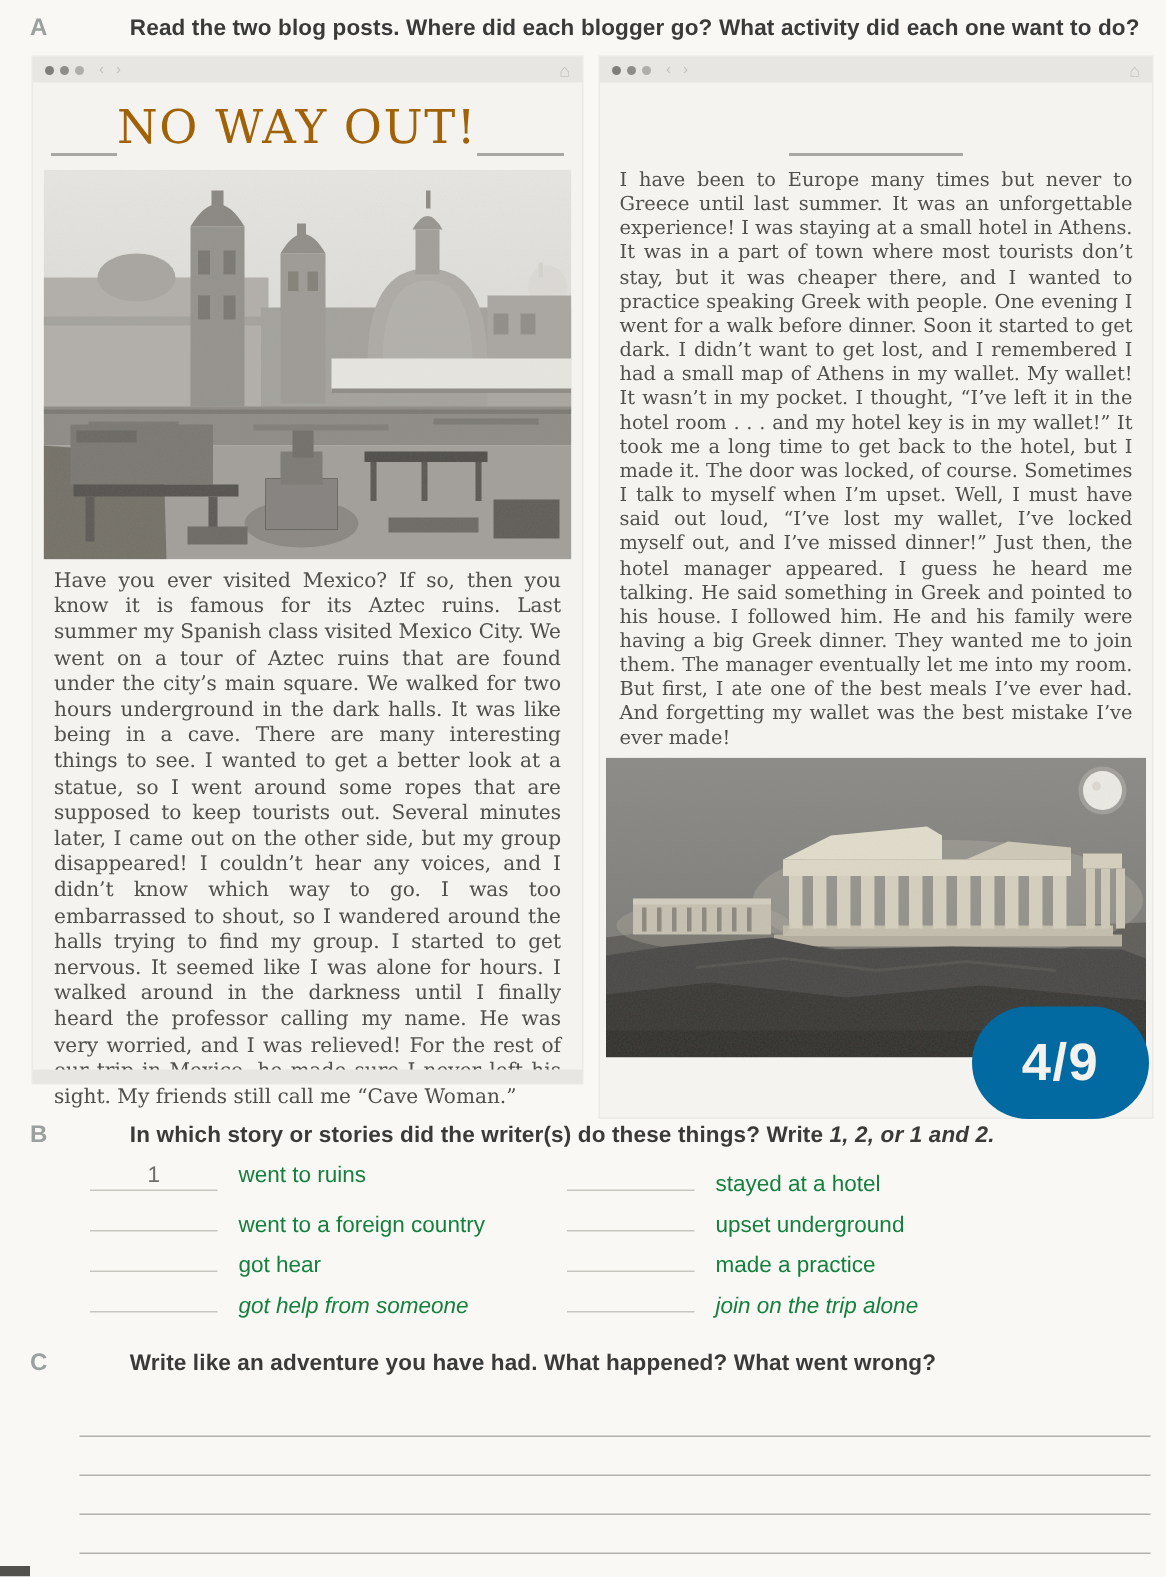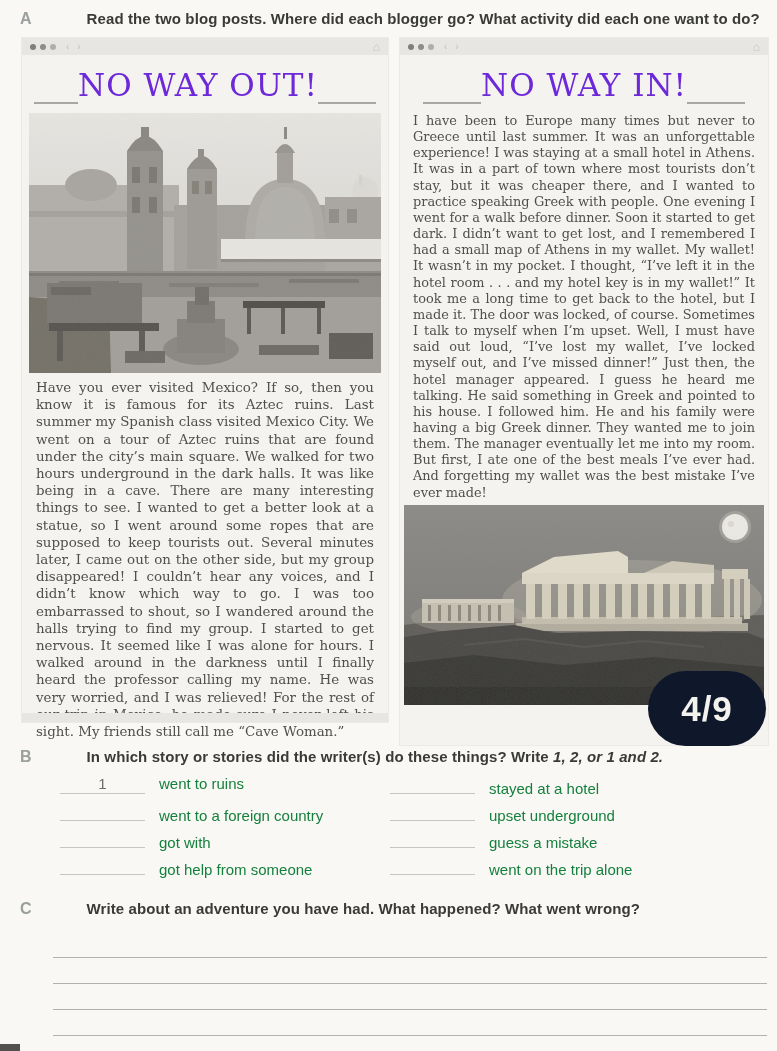--- a/index.html
+++ b/index.html
@@ -34,21 +34,21 @@
   .chrome .dots i:nth-child(1){ background:#807e7a; }
   .chrome .dots i:nth-child(2){ background:#8f8d89; }
   .chrome .dots i:nth-child(3){ background:#b0aeaa; }
   .chrome .nav { letter-spacing:4px; color:#c3c1bc; font-size:10px; }
   .chrome .spacer { flex:1; }
   .chrome .home { color:#c6c4bf; font-size:12px; }
 
   .post-title {
     display:flex; align-items:center; justify-content:center;
     font-family:"DejaVu Serif", serif; font-weight:normal;
-    color:#6d28d9; font-size:31px; letter-spacing:1px;
+    color:#a16207; font-size:31px; letter-spacing:1px;
     height:52px; margin-top:4px; white-space:nowrap;
   }
   .post-title .rule { flex:0 0 auto; border-bottom:2px solid #a9a7a3; align-self:flex-end; margin-bottom:7px; }
   .post-title .rule.w1 { width:44px; } .post-title .rule.w2 { width:58px; }
 
   .photo { overflow:hidden; }
   .photo svg { display:block; }
   .photo.mexico { margin:2px 7px 6px 7px; }
   .photo.athens { margin:4px 4px 4px 4px; }
 
@@ -59,35 +59,35 @@
   }
   .post.left  .body-serif { margin:4px 14px 0 14px; font-size:13.4px; line-height:17.2px; }
   .post.right .body-serif { margin:2px 13px 0 13px; font-size:12.9px; line-height:16.15px; }
 
   .chrome.bottom { position:absolute; bottom:0; left:0; right:0; height:9px; padding:0; }
   .post { position:relative; }
 
   
   .badge {
     position:absolute; left:648px; top:671px; width:118px; height:75px;
-    background:#0f172a; border-radius:40px; z-index:6;
+    background:#0369a1; border-radius:40px; z-index:6;
     display:flex; align-items:center; justify-content:center;
     color:#f4f2ee; font-size:35px; font-weight:bold; letter-spacing:1px;text-align:center;
   }
 
   
   .b-grid { position:absolute; left:0; top:775px; width:777px; font-size:15px; color:#3c3c3a; }
   .b-row { position:absolute; height:22px; display:flex; align-items:baseline; }
   .b-row .blank {
     display:inline-block; width:85px; border-bottom:1.5px solid #c7c5c0;
     text-align:center; color:#6e6e6a; font-size:15px; height:19px;
   }
   .b-row .lbl { margin-left:14px; color:#15803d; }
-  .b-col-l { left:60px; } .b-col-r { left:390px; }
-  .b-r0 { top:0; } .b-r1 { top:27px; } .b-r2 { top:54px; } .b-r3 { top:81px; }
+  .b-col-l { left:60px; } .b-col-r { left:378px; }
+  .b-r0 { top:0; } .b-r1 { top:27px; } .b-r2 { top:54px; } .b-r3 { top:81px;font-style:italic; }
 
   
   .c-lines { position:absolute; left:53px; top:932px; width:714px; }
   .c-lines .wline { height:26px; border-bottom:1px solid #b3b1ad; }
 
   .corner-fragment {
     position:absolute; left:0; bottom:0; width:20px; height:7px; background:#53514d;
   }
 </style>
 </head>
@@ -215,21 +215,20 @@
             <i></i>
             <i></i>
           </span>
         <span class="nav">‹</span>
         <span class="nav">›</span>
         <span class="spacer"></span>
         <span class="home">⌂</span>
       </div>
       <h1 class="post-title">
         <span class="rule w2"></span>
-          <span>NO WAY IN!</span>
           <span class="rule w2"></span>
       </h1>
 
       <div class="body-serif">I have been to Europe many times but never to Greece until last summer. It was an unforgettable experience! I was staying at a small hotel in Athens. It was in a part of town where most tourists don’t stay, but it was cheaper there, and I wanted to practice speaking Greek with people. One evening I went for a walk before dinner. Soon it started to get dark. I didn’t want to get lost, and I remembered I had a small map of Athens in my wallet. My wallet! It wasn’t in my pocket. I thought, “I’ve left it in the hotel room . . . and my hotel key is in my wallet!” It took me a long time to get back to the hotel, but I made it. The door was locked, of course. Sometimes I talk to myself when I’m upset. Well, I must have said out loud, “I’ve lost my wallet, I’ve locked myself out, and I’ve missed dinner!” Just then, the hotel manager appeared. I guess he heard me talking. He said something in Greek and pointed to his house. I followed him. He and his family were having a big Greek dinner. They wanted me to join them. The manager eventually let me into my room. But first, I ate one of the best meals I’ve ever had. And forgetting my wallet was the best mistake I’ve ever made!</div>
 
       <div class="photo athens">
         <svg width="360" height="200" viewBox="0 0 360 200">
           <defs>
             <linearGradient id="sky2" x1="0" y1="0" x2="0" y2="1">
               <stop offset="0" stop-color="#8d8c89"></stop>
@@ -314,47 +313,47 @@
     <div class="b-row b-col-l b-r0">
       <span class="blank">1</span>
       <span class="lbl">went to ruins</span>
     </div>
     <div class="b-row b-col-l b-r1">
       <span class="blank"></span>
       <span class="lbl">went to a foreign country</span>
     </div>
     <div class="b-row b-col-l b-r2">
       <span class="blank"></span>
-      <span class="lbl">got with</span>
+      <span class="lbl">got hear</span>
     </div>
     <div class="b-row b-col-l b-r3">
       <span class="blank"></span>
       <span class="lbl">got help from someone</span>
     </div>
     <div class="b-row b-col-r b-r0">
       <span class="blank"></span>
       <span class="lbl">stayed at a hotel</span>
     </div>
     <div class="b-row b-col-r b-r1">
       <span class="blank"></span>
       <span class="lbl">upset underground</span>
     </div>
     <div class="b-row b-col-r b-r2">
       <span class="blank"></span>
-      <span class="lbl">guess a mistake</span>
+      <span class="lbl">made a practice</span>
     </div>
     <div class="b-row b-col-r b-r3">
       <span class="blank"></span>
-      <span class="lbl">went on the trip alone</span>
+      <span class="lbl">join on the trip alone</span>
     </div>
   </div>
 
   <div class="sec-head" style="top:900px;">
     <span class="sec-label">C</span>
-    <span class="sec-text">Write about an adventure you have had. What happened? What went wrong?</span>
+    <span class="sec-text">Write like an adventure you have had. What happened? What went wrong?</span>
   </div>
 
   <div class="c-lines">
     <div class="wline"></div>
     <div class="wline"></div>
     <div class="wline"></div>
     <div class="wline"></div>
   </div>
 
   <div class="corner-fragment"></div>

